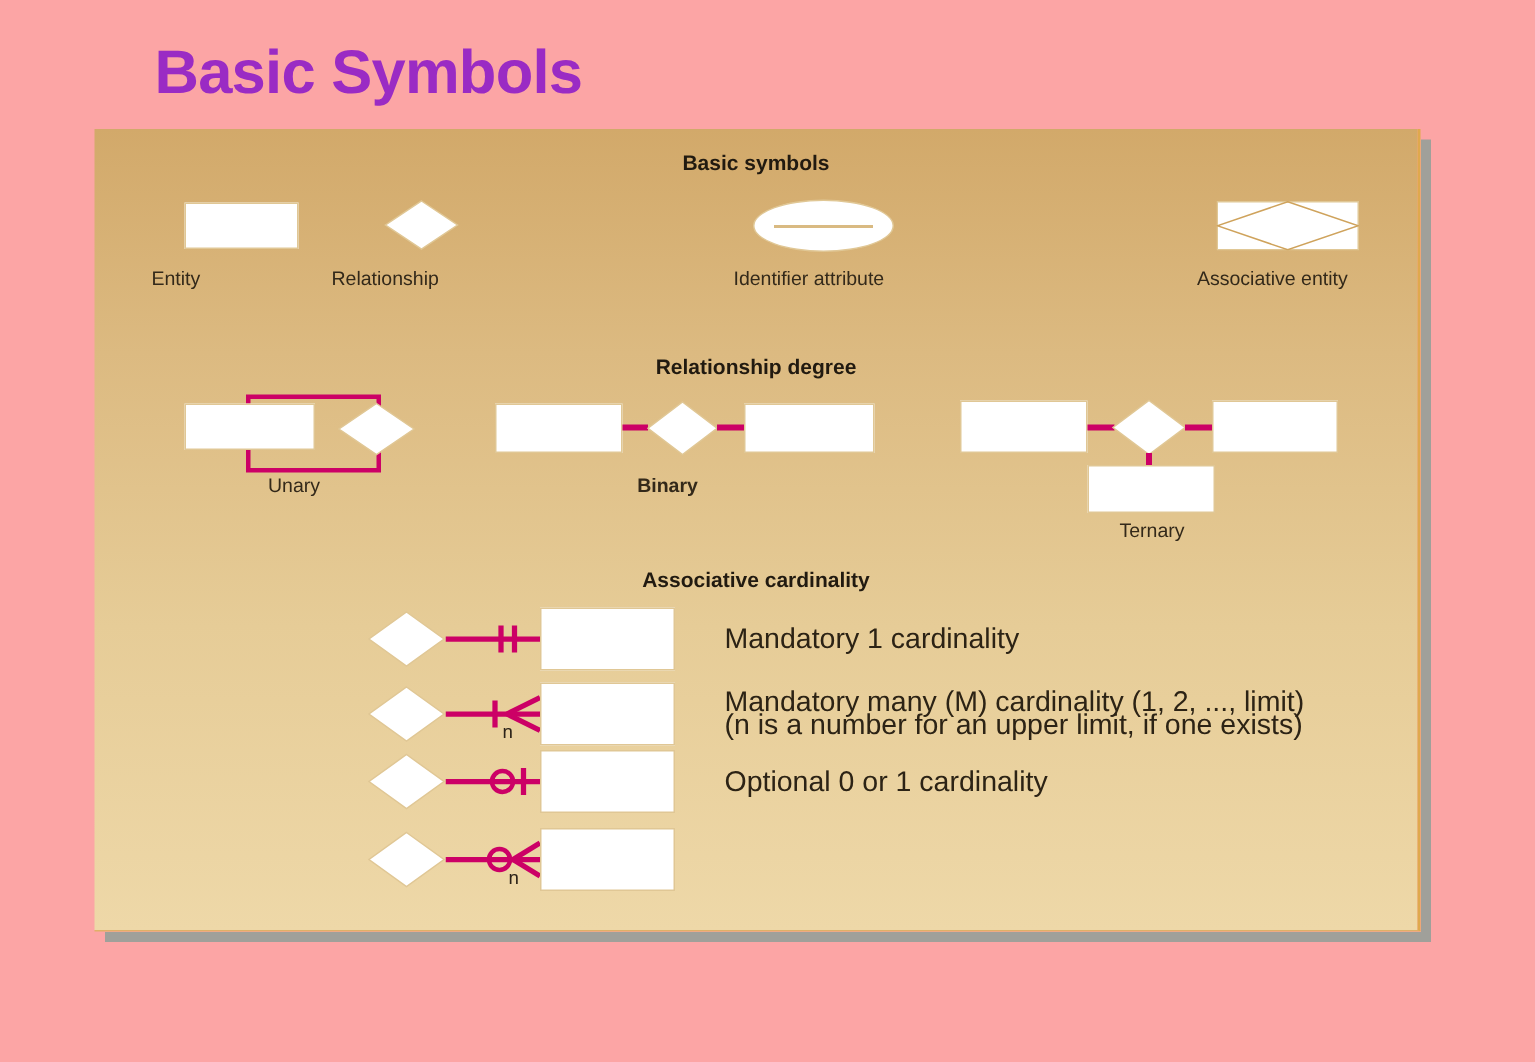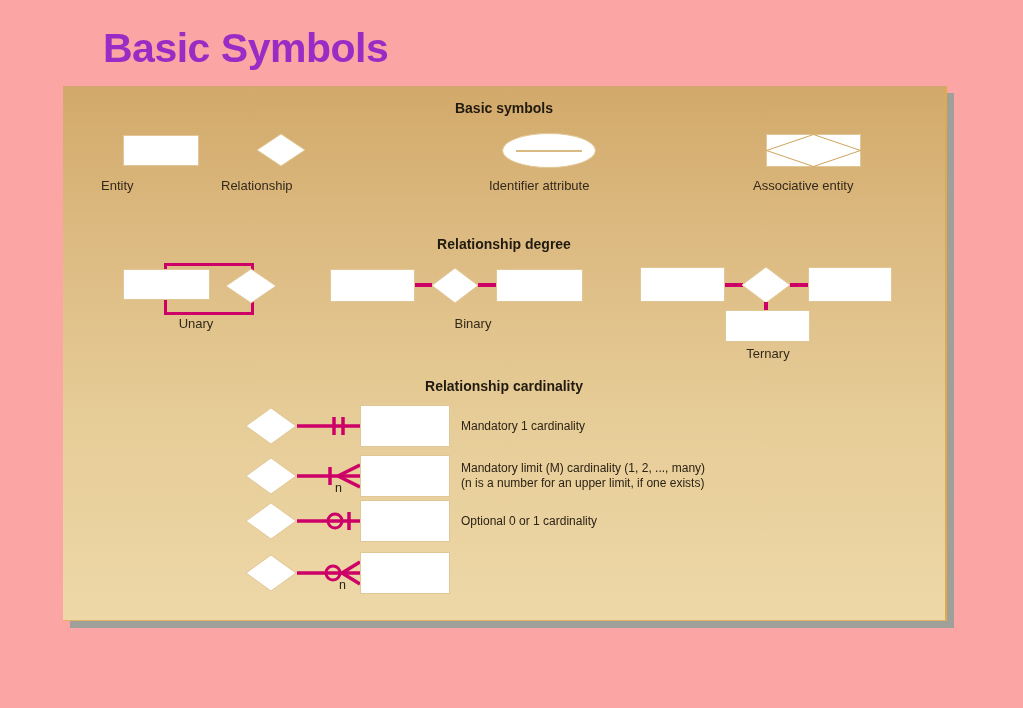--- a/index.html
+++ b/index.html
@@ -32,21 +32,21 @@
   .sym-label{margin-top:9px;font-size:13px;line-height:14px;color:#33291a;}
   .id-line{position:absolute;left:14%;top:50%;width:72%;height:2px;background:#d9ba82;}
   .mv-inner{position:absolute;left:3px;top:3px;right:3px;bottom:3px;border:1px solid #cfa866;border-radius:50%;}
   .grp-label{position:absolute;text-align:center;font-size:13px;color:#33291a;width:100px;}
   
   .card-row{position:absolute;left:182px;height:42px;display:flex;align-items:center;}
   .conn{position:relative;width:63px;height:42px;}
   .conn svg{display:block;}
   .conn .n-mark{position:absolute;font-size:12.5px;color:#2b2218;}
   .card-rect{width:90px;height:42px;background:#fff;border:1px solid #e0c795;box-sizing:border-box;}
-  .card-label{margin-left:11px;font-size:12px;line-height:15px;color:#2c2315;}
+  .card-label{margin-left:33px;font-size:19px;line-height:15px;color:#2c2315;}
 </style>
 </head>
 <body>
 
 <div class="slide">
   <div class="slide-title">Basic Symbols</div>
 
   <div class="panel">
 
     <div class="sec-heading" style="top:14px;">Basic symbols</div>
@@ -71,21 +71,21 @@
     <div class="sym-item" style="left:426px;width:120px;">
       <div class="sym-shape">
         <div class="ell" style="position:relative;width:94px;height:35px;border:1px solid #e0c795;">
           <div class="id-line"></div>
         </div>
       </div>
       <div class="sym-label">Identifier attribute</div>
     </div>
 
 
-    <div class="sym-item" style="left:690px;width:120px;">
+    <div class="sym-item" style="left:735px;width:120px;">
       <div class="sym-shape">
         <svg width="95" height="33" viewBox="0 0 95 33">
           <rect x="0.5" y="0.5" width="94" height="32" fill="#ffffff" stroke="#e0c795" stroke-width="1"></rect>
           <polygon points="47.5,0.5 94.5,16.5 47.5,32.5 0.5,16.5" fill="none" stroke="#cfa35c" stroke-width="1"></polygon>
         </svg>
       </div>
       <div class="sym-label">Associative entity</div>
     </div>
 
     <div class="sec-heading" style="top:150px;">Relationship degree</div>
@@ -100,37 +100,37 @@
     </div>
 
     <div>
       <div class="wrect" style="left:267px;top:183px;width:85px;height:33px;"></div>
       <div class="mline" style="left:352px;top:197px;width:17px;height:4px;"></div>
       <svg class="dmd-svg" style="left:368px;top:181px;" width="48" height="37" viewBox="0 0 48 37">
         <polygon points="24,1 47,18.5 24,36 1,18.5" fill="#ffffff" stroke="#e0c795" stroke-width="1"></polygon>
       </svg>
       <div class="mline" style="left:415px;top:197px;width:18px;height:4px;"></div>
       <div class="wrect" style="left:433px;top:183px;width:87px;height:33px;"></div>
-      <div class="grp-label" style="left:360px;top:230px;">Binary</div>
+      <div class="grp-label" style="left:332px;top:230px;font-weight:bold;">Binary</div>
     </div>
 
     <div>
       <div class="wrect" style="left:577px;top:181px;width:85px;height:35px;"></div>
       <div class="mline" style="left:662px;top:197px;width:18px;height:4px;"></div>
       <svg class="dmd-svg" style="left:678px;top:180px;" width="50" height="38" viewBox="0 0 50 38">
         <polygon points="25,1 49,19 25,37 1,19" fill="#ffffff" stroke="#e0c795" stroke-width="1"></polygon>
       </svg>
       <div class="mline" style="left:727px;top:197px;width:18px;height:4px;"></div>
       <div class="wrect" style="left:745px;top:181px;width:84px;height:35px;"></div>
       <div class="mline" style="left:701px;top:216px;width:4px;height:10px;"></div>
       <div class="wrect" style="left:662px;top:224px;width:85px;height:32px;"></div>
       <div class="grp-label" style="left:655px;top:260px;">Ternary</div>
     </div>
 
-    <div class="sec-heading" style="top:292px;">Relationship cardinality</div>
+    <div class="sec-heading" style="top:292px;">Associative cardinality</div>
 
     <div class="card-row" style="top:319px;">
       <svg width="52" height="38" viewBox="0 0 52 38">
         <polygon points="26,1 51,19 26,37 1,19" fill="#ffffff" stroke="#e0c795" stroke-width="1"></polygon>
       </svg>
       <div class="conn">
         <svg width="63" height="42" viewBox="0 0 63 42">
           <line x1="0" y1="21" x2="63" y2="21" stroke="#cc0066" stroke-width="3.5"></line>
           <line x1="37" y1="12" x2="37" y2="30" stroke="#cc0066" stroke-width="3.5"></line>
           <line x1="46" y1="12" x2="46" y2="30" stroke="#cc0066" stroke-width="3.5"></line>
@@ -148,21 +148,21 @@
         <svg width="63" height="42" viewBox="0 0 63 42">
           <line x1="0" y1="21" x2="63" y2="21" stroke="#cc0066" stroke-width="3.5"></line>
           <line x1="33" y1="12" x2="33" y2="30" stroke="#cc0066" stroke-width="3.5"></line>
           <line x1="41" y1="21" x2="63" y2="10" stroke="#cc0066" stroke-width="3.5"></line>
           <line x1="41" y1="21" x2="63" y2="32" stroke="#cc0066" stroke-width="3.5"></line>
         </svg>
         <span class="n-mark" style="left:38px;top:26px;">n</span>
       </div>
       <div class="card-rect"></div>
       <div class="card-label">
-        <div>Mandatory limit (M) cardinality (1, 2, ..., many)</div>
+        <div>Mandatory many (M) cardinality (1, 2, ..., limit)</div>
         <div>(n is a number for an upper limit, if one exists)</div>
       </div>
     </div>
 
     <div class="card-row" style="top:414px;">
       <svg width="52" height="38" viewBox="0 0 52 38">
         <polygon points="26,1 51,19 26,37 1,19" fill="#ffffff" stroke="#e0c795" stroke-width="1"></polygon>
       </svg>
       <div class="conn">
         <svg width="63" height="42" viewBox="0 0 63 42">

